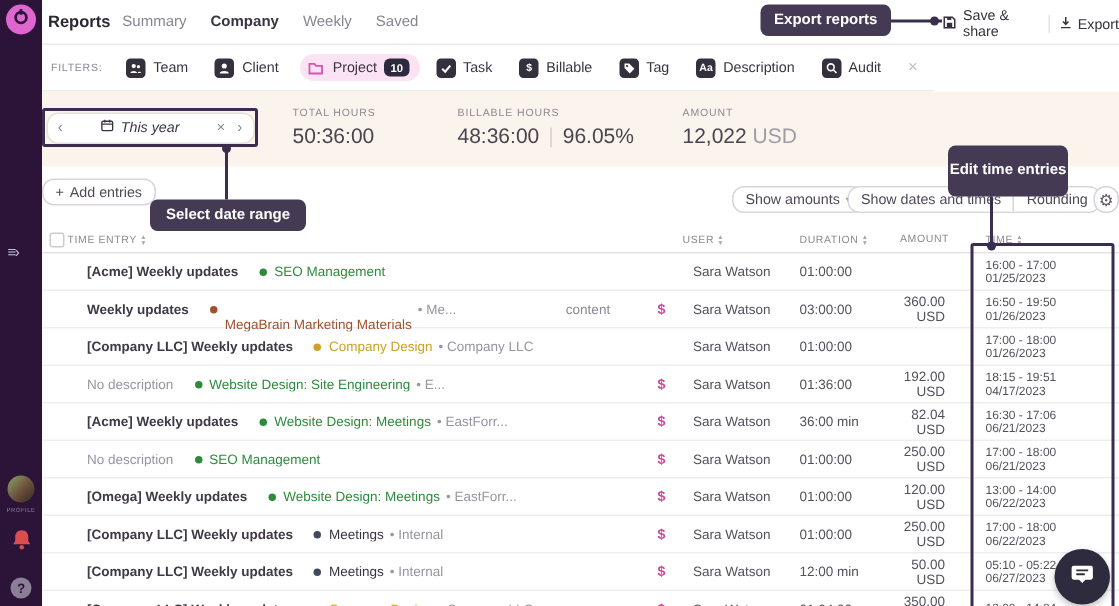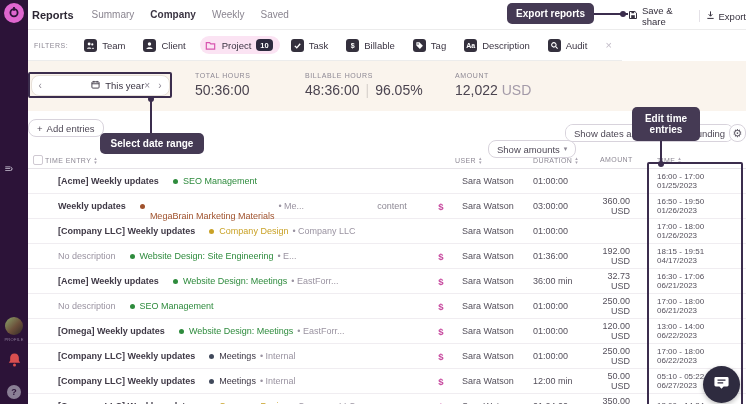--- a/index.html
+++ b/index.html
@@ -18,21 +18,21 @@
     font-size:4px; color:#8f7f9c; letter-spacing:.3px; }
   .side-bell { position:absolute; left:7px; top:352px; width:15px; height:15px; }
   .side-help { position:absolute; left:7px; top:385px; width:14px; height:14px; border-radius:50%;
     background:#8a7f95; color:#2c1338; font-size:9px; font-weight:bold; display:flex; align-items:center; justify-content:center; }
 
   
   .main { position:absolute; left:28px; top:0; width:718px; height:404px; }
 
   .topnav { position:absolute; left:0; top:0; width:718px; height:30px; background:#fff;
     border-bottom:1px solid #ececec; display:flex; align-items:center; padding-left:4px; }
-  .page-title { font-size:11px; font-weight:bold; color:#2c2733; margin-right:18px; }
+  .page-title { font-size:11px; font-weight:bold; color:#2c2733; margin-right:8px; }
   .tab { font-size:10px; color:#8a8590; margin-right:16px; }
   .tab.active { color:#3a3442; font-weight:bold; }
 
   .filterbar { position:absolute; left:0; top:30px; width:594px; height:31px; background:#fff;
     border-bottom:1px solid #ececec; display:flex; align-items:center; padding-left:6px; }
   .filters-label { font-size:7px; color:#8d8894; letter-spacing:.5px; margin-right:12px; }
   .chip { display:flex; align-items:center; height:18px; padding:0 7px 0 4px; margin-right:7px;
     border-radius:9px; font-size:9.5px; color:#3a3442; }
   .chip .chip-ic { width:13px; height:13px; border-radius:3px; background:#34303d; margin-right:5px;
     display:flex; align-items:center; justify-content:center; }
@@ -46,29 +46,29 @@
   .summarybar { position:absolute; left:0; top:61px; width:718px; height:50px; background:#faf4ed; }
   .total-block { position:absolute; top:11px; }
   .sum-label { font-size:7px; color:#8d8894; letter-spacing:.6px; }
   .sum-value { font-size:14px; color:#4b4450; margin-top:3px; }
   .sum-sep { color:#d8d2cc; margin:0 6px; }
   .sum-unit { color:#a39aa8; }
 
   .daterange { position:absolute; left:2.5px; top:74.5px; width:139px; height:21px; background:#fff;
     border:1px solid #e7e0d8; border-radius:8px; display:flex; align-items:center; padding:0 7px; z-index:26; }
   .dr-chev { color:#8d8894; font-size:10px; }
-  .dr-mid { flex:1; display:flex; align-items:center; justify-content:flex-end; gap:5px;
-    font-size:9.5px; color:#3a3442; }
+  .dr-mid { flex:1; display:flex; align-items:center; justify-content:center; gap:5px;
+    font-size:9.5px; color:#3a3442;font-style:italic; }
   .dr-clear { color:#8d8894; font-size:10px; margin-right:8px; }
 
   .toolbar { position:absolute; left:0; top:111px; width:718px; height:41px; background:#fff; }
   .btn { display:flex; align-items:center; gap:4px; border:1px solid #d8d3dc; border-radius:8px;
     background:#fff; font-size:9.5px; color:#4f4957; padding:0 8px; height:18px; }
   .add-btn { position:absolute; left:0; top:8px; }
-  .show-amounts { position:absolute; left:460px; top:29px; }
+  .show-amounts { position:absolute; left:460px; top:13px; }
   .seg-group { position:absolute; left:537px; top:13px; display:flex; border:1px solid #d8d3dc;
     border-radius:8px; height:18px; overflow:hidden; }
   .seg { display:flex; align-items:center; font-size:9.5px; color:#4f4957; padding:0 8px; background:#fff; }
   .seg + .seg { border-left:1px solid #d8d3dc; }
   .gear-btn { position:absolute; left:701px; top:13px; width:17px; height:18px; padding:0;
     justify-content:center; font-size:11px; color:#5f5a66; }
 
   .thead { position:absolute; left:0; top:152px; width:718px; height:17px; border-bottom:1px solid #e6e3e8; }
   .th { position:absolute; top:4px; font-size:7px; color:#8d8894; letter-spacing:.4px; display:flex; align-items:center; }
   .checkbox { width:10px; height:10px; border:1px solid #cfc9d2; border-radius:2px; background:#fff; }
@@ -94,21 +94,21 @@
   
   .hl-box { position:absolute; border:2.5px solid #3b2d4d; border-radius:2px; z-index:25; pointer-events:none; }
   .hl-daterange { left:0; top:72px; width:144px; height:26px; }
   .hl-export { left:600px; top:4px; width:118px; height:24px; pointer-events:none; }
   .hl-time { left:619px; top:162px; width:96px; height:245px; }
   .callout { position:absolute; background:#453a54; color:#fff; font-weight:bold; font-size:10px;
     display:flex; align-items:center; justify-content:center; text-align:center;
     border-radius:5px; z-index:30; line-height:11.5px; }
   .co-export { left:479px; top:3px; width:87px; height:21px; }
   .co-select { left:72px; top:133px; width:104px; height:21px; }
-  .co-edit { left:604px; top:107px; width:68px; height:34px; }
+  .co-edit { left:604px; top:97px; width:80px; height:34px; }
   .conn { position:absolute; background:#3b2d4d; z-index:29; }
   .conn-dot { position:absolute; width:6px; height:6px; border-radius:50%; background:#3b2d4d; z-index:29; }
 
   .export-actions { position:absolute; left:600px; top:4px; width:118px; height:24px; z-index:26;
     display:flex; align-items:center; justify-content:center; gap:6px; background:#fff; }
   .ex-btn { display:flex; align-items:center; gap:4px; font-size:9.5px; color:#35303d; }
   .ex-div { width:1px; height:12px; background:#e4e1e7; }
 
   .chat-fab { position:absolute; left:675px; top:366px; width:37px; height:37px; border-radius:50%;
     background:#2e2b3f; z-index:35; display:flex; align-items:center; justify-content:center;
@@ -418,21 +418,21 @@
     <div class="cell c-entry">
       <span class="desc">[Acme] Weekly updates</span>
       <span class="dot" style="background: rgb(46, 139, 61);"></span>
       <span class="pname" style="color: rgb(46, 139, 61);">Website Design: Meetings</span>
       <span class="client">•  EastForr...</span>
     </div>
     <div class="cell c-tag"></div>
     <div class="cell c-bill">$</div>
     <div class="cell c-user">Sara Watson</div>
     <div class="cell c-dur">36:00 min</div>
-    <div class="cell c-amt">32.73 USD</div>
+    <div class="cell c-amt">82.04 USD</div>
     <div class="cell c-time">
       <span class="trange">16:30 - 17:06</span>
       <span class="tdate">06/21/2023</span>
     </div>
   </div>
         <div class="row">
     <div class="cell c-check"></div>
     <div class="cell c-entry">
       <span class="desc muted">No description</span>
       <span class="dot" style="background: rgb(46, 139, 61);"></span>

